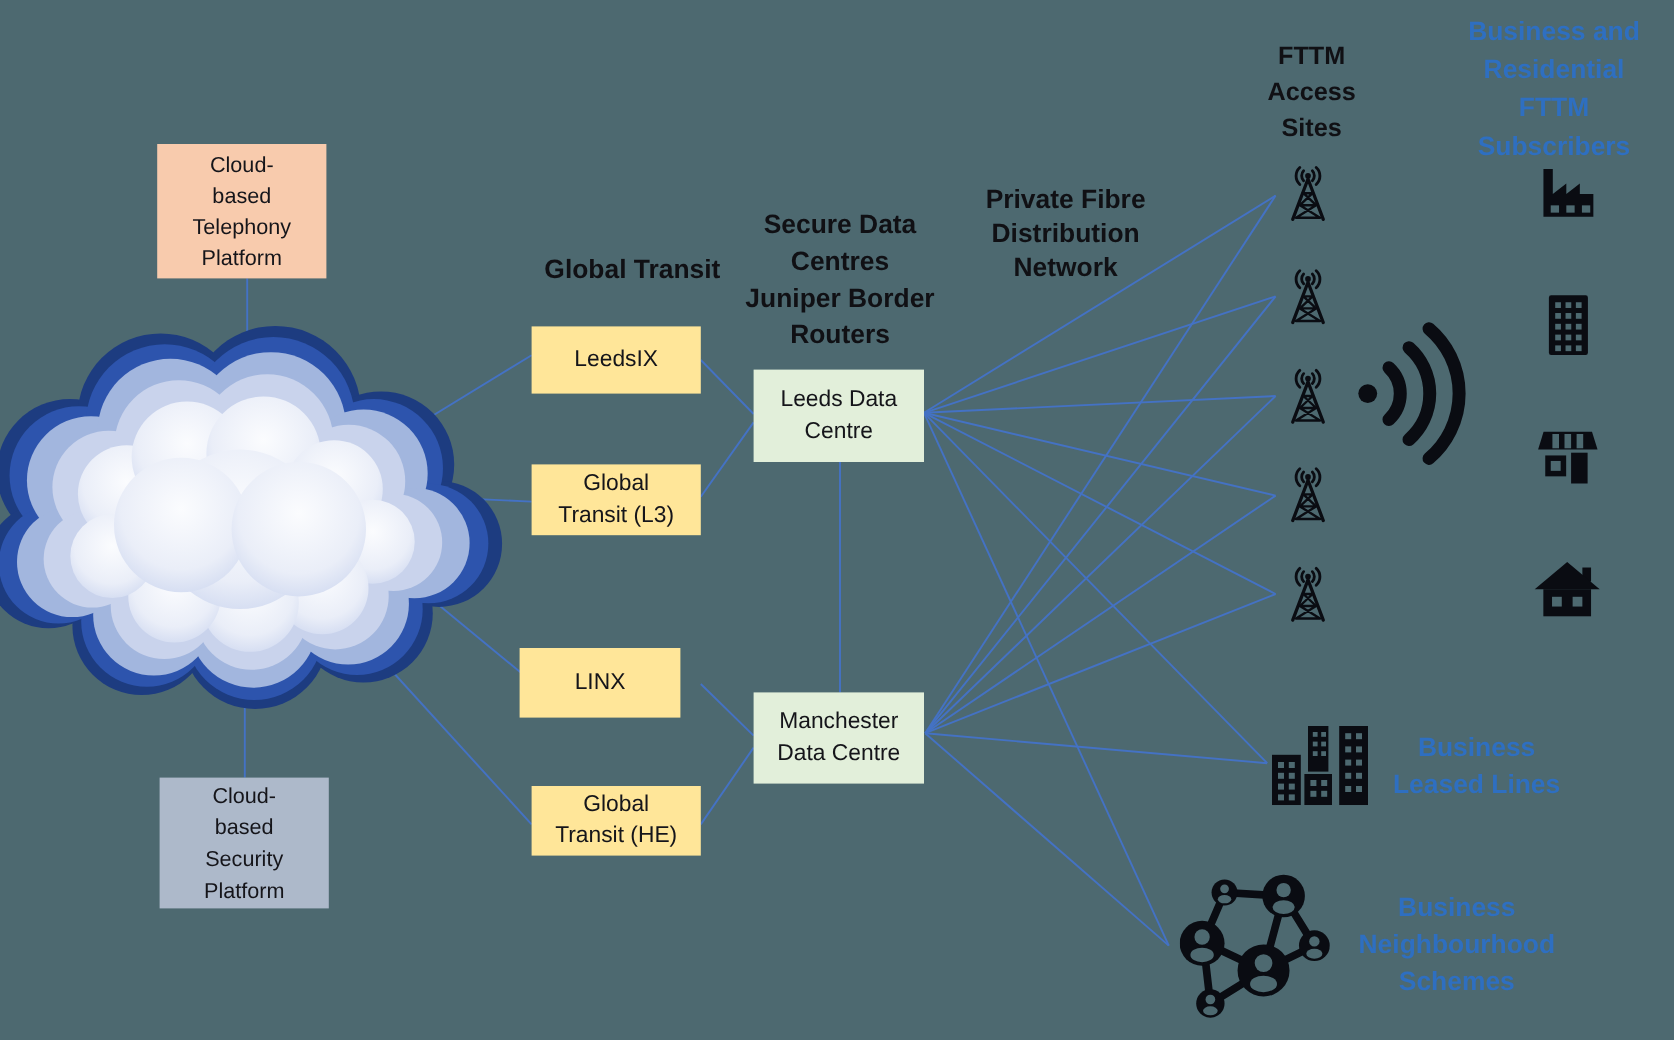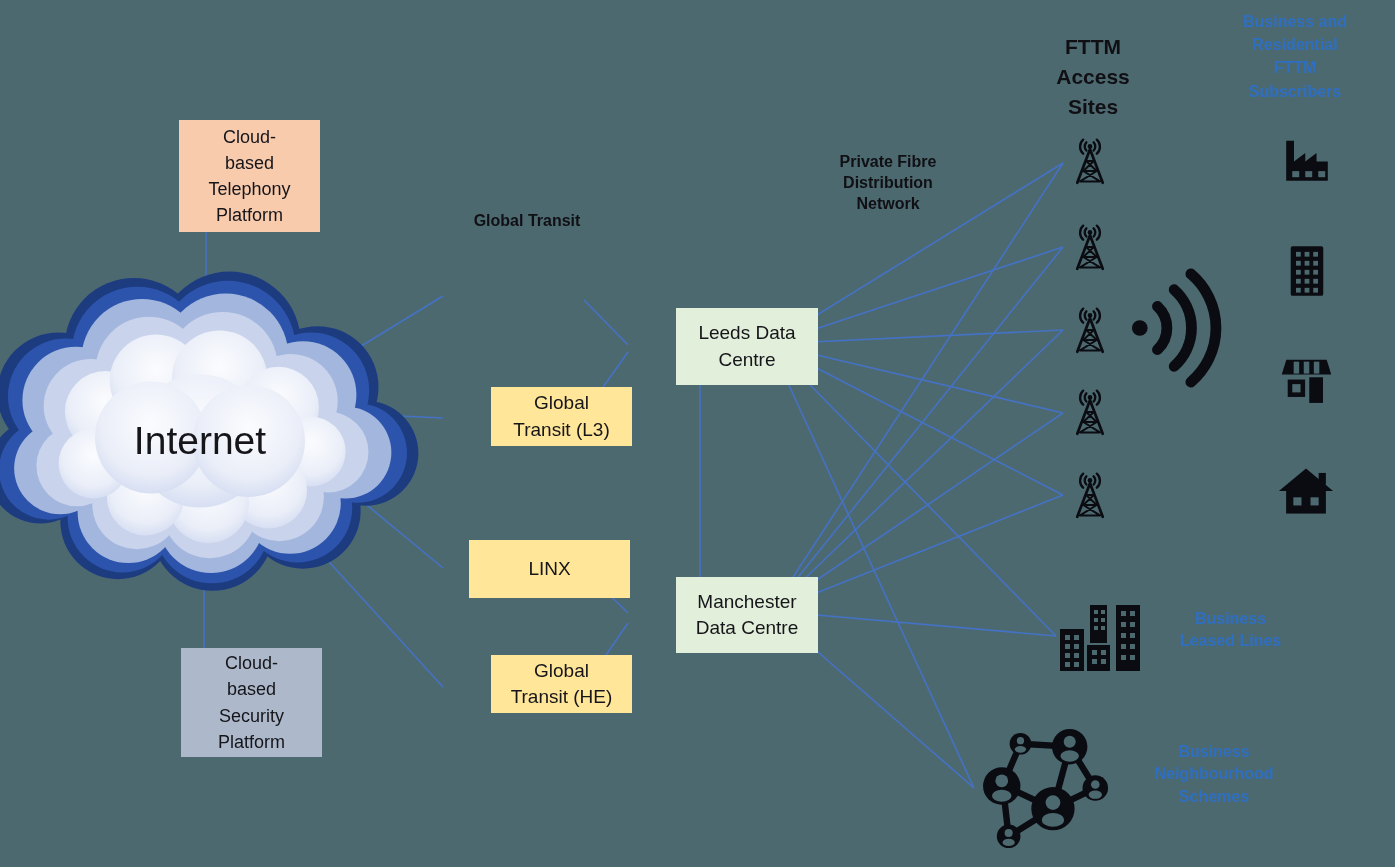--- a/index.html
+++ b/index.html
@@ -22,29 +22,29 @@
   .stage{
     position:relative;width:1395px;height:867px;overflow:hidden;
     background:var(--background);
     font-family:"Liberation Sans", sans-serif;
   }
   .canvas{position:absolute;left:0;top:0;}
   .canvas line{stroke:var(--connector_blue);stroke-width:1.6;}
   .node{
     position:absolute;display:flex;align-items:center;justify-content:center;
     text-align:center;white-space:pre-line;color:var(--text_black);
-    font-size:19px;line-height:1.38;margin-left:48px;
+    font-size:19px;line-height:1.38;
   }
   .peach{background:var(--node_peach);font-size:18px;line-height:1.45;}
   .gray{background:var(--node_gray);font-size:18px;line-height:1.45;}
   .yellow{background:var(--node_yellow);}
   .green{background:var(--node_green);}
   .hdr{
     position:absolute;font-weight:700;color:#101014;text-align:center;
-    white-space:pre-line;font-size:16px;line-height:1.4;
+    white-space:pre-line;font-size:22px;line-height:1.4;
   }
   .hdr-blue{color:var(--label_blue);}
   .cloud-text{
     position:absolute;left:60px;top:418px;width:280px;text-align:center;
     color:var(--text_black);
   }
   .cloud-text .t1{font-size:39px;line-height:46px;}
   .cloud-text .t2{font-size:28px;line-height:34px;}
   .icon{position:absolute;color:var(--icon_black);}
   .cut{fill:var(--background);}
@@ -232,39 +232,43 @@
     <g transform="translate(200,448)">
       <use href="#cloud-blob" transform="scale(1.05)" fill="var(--cloud_outline)"></use>
       <use href="#cloud-blob" transform="scale(0.995)" fill="var(--cloud_band)"></use>
       <use href="#cloud-blob" transform="scale(0.92)" fill="var(--cloud_light)"></use>
       <use href="#cloud-blob" transform="scale(0.81)" fill="var(--cloud_lighter)"></use>
       <use href="#cloud-blob" transform="scale(0.70)" fill="url(#coreGrad)"></use>
     </g>
   </svg>
 
   <div class="cloud-text">
-    <div class="t1">Internet</div>
   </div>
 
   <div class="node peach" style="left:131px;top:120px;width:141px;height:112px">Cloud-
 based
 Telephony
 Platform</div>
   <div class="node gray" style="left:133px;top:648px;width:141px;height:109px">Cloud-
 based
 Security
 Platform</div>
 
   <div class="hdr" style="left:432px;top:210px;width:190px">Global Transit</div>
+  <div class="node yellow" style="left:443px;top:272px;width:141px;height:56px">LeedsIX</div>
   <div class="node yellow" style="left:443px;top:387px;width:141px;height:59px">Global
 Transit (L3)</div>
-  <div class="node yellow" style="left:421px;top:540px;width:161px;height:58px">LINX</div>
+  <div class="node yellow" style="left:433px;top:540px;width:134px;height:58px">LINX</div>
   <div class="node yellow" style="left:443px;top:655px;width:141px;height:58px">Global
 Transit (HE)</div>
 
+  <div class="hdr" style="left:608px;top:172px;width:184px">Secure Data
+Centres
+Juniper Border
+Routers</div>
   <div class="node green" style="left:628px;top:308px;width:142px;height:77px">Leeds Data
 Centre</div>
   <div class="node green" style="left:628px;top:577px;width:142px;height:76px">Manchester
 Data Centre</div>
 
   <div class="hdr" style="left:793px;top:152px;width:190px;line-height:1.3">Private Fibre
 Distribution
 Network</div>
 
   <div class="hdr" style="left:1032px;top:32px;width:122px;font-size:21px;line-height:1.42">FTTM

